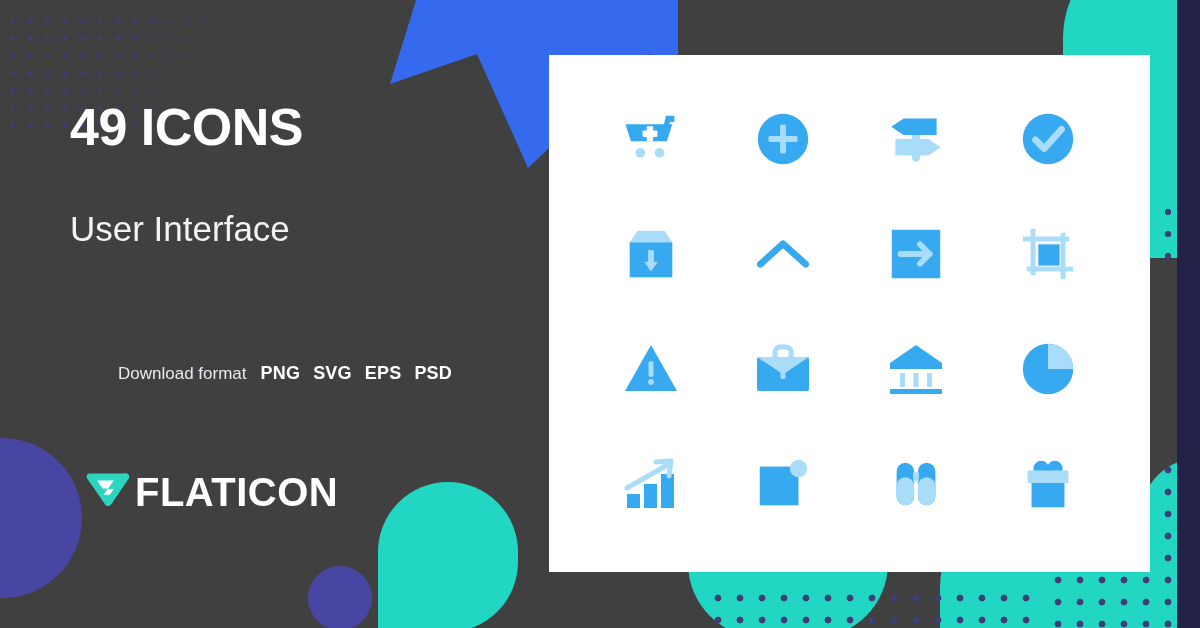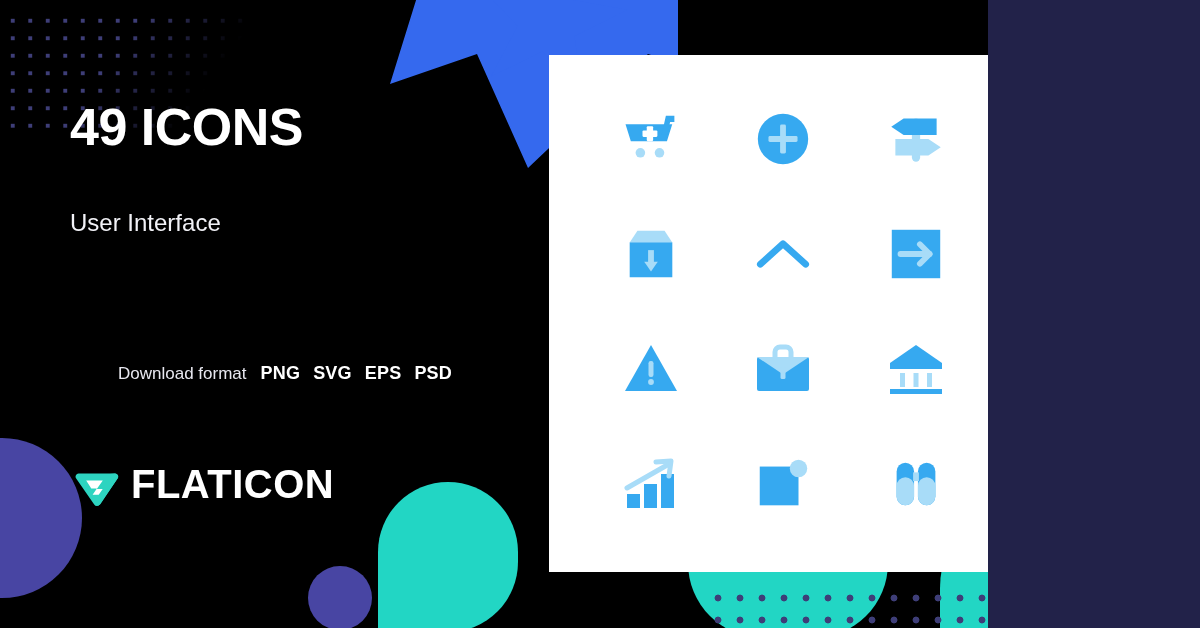--- a/index.html
+++ b/index.html
@@ -4,22 +4,22 @@
 <style>
   * { box-sizing: border-box; margin: 0; padding: 0; }
   html, body {
     width: 1200px; height: 628px;
     overflow: hidden;
     background: #222249;
     font-family: "Liberation Sans", sans-serif;
   }
   #stage {
     position: relative;
-    width: 988px; height: 628px;
-    background: #000000;
+    width: 1177px; height: 628px;
+    background: #404040;
     overflow: hidden;
   }
 
   
   .bg-layer { position: absolute; inset: 0; overflow: hidden; }
 
   .dots-tl {
     position: absolute; left: 0; top: 8px;
     width: 340px; height: 120px;
     background-image: radial-gradient(#3e3e78 2.1px, transparent 2.3px);
@@ -128,34 +128,34 @@
   
   .left-col { position: absolute; left: 70px; top: 0; width: 470px; height: 628px; }
 
   .page-title {
     position: absolute; top: 101px; left: 0;
     font-size: 52px; font-weight: 700; color: #ffffff;
     letter-spacing: -0.5px; line-height: 1;
   }
   .page-subtitle {
     position: absolute; top: 211px; left: 0;
-    font-size: 24px; font-weight: 400; color: #f2f2f7;
+    font-size: 35px; font-weight: 400; color: #f2f2f7;
     line-height: 1;
   }
   .format-row {
     position: absolute; top: 363px; left: 0;
     display: flex; align-items: baseline; gap: 14px;
   }
   .format-label { font-size: 17px; font-weight: 400; color: #e8e8f0; margin-left: 48px; }
   .format-list { display: flex; gap: 13px; }
   .format-item { font-size: 18px; font-weight: 700; color: #ffffff; letter-spacing: 0.2px; }
 
   .brand-row {
-    position: absolute; top: 464px; left: 4px;
-    display: flex; align-items: flex-start; gap: 9px;
+    position: absolute; top: 464px; left: 15px;
+    display: flex; align-items: flex-end; gap: 2px;
   }
   .brand-mark { width: 48px; height: 48px; flex: 0 0 48px; }
   .brand-text { font-size: 40px; font-weight: 700; color: #ffffff; letter-spacing: 0.5px; line-height: 1; }
 
   
   .icon-card {
     position: absolute; left: 549px; top: 55px;
     width: 601px; height: 517px;
     background: #ffffff;
   }

